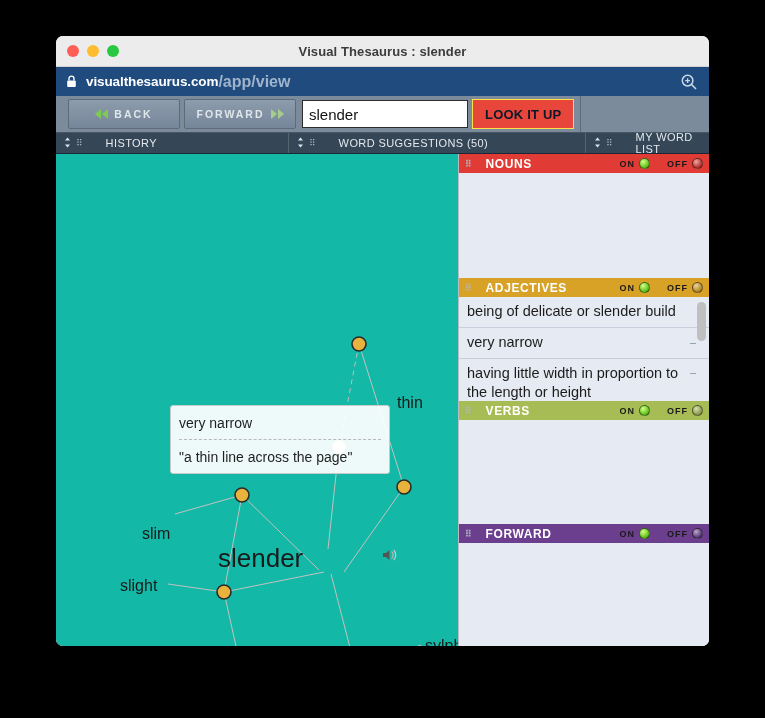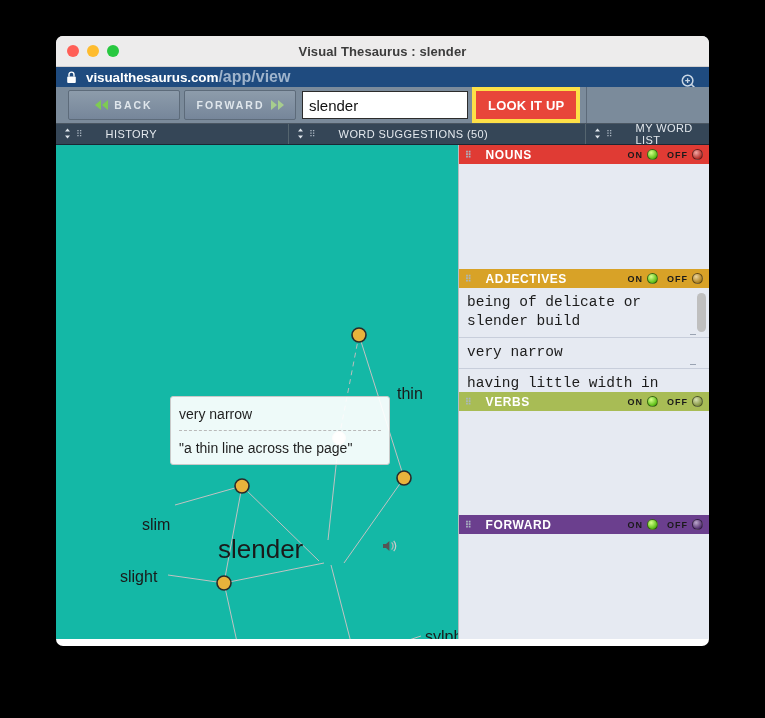--- a/index.html
+++ b/index.html
@@ -42,21 +42,21 @@
     width: 100%;
     text-align: center;
     font-size: 13px;
     font-weight: bold;
     color: #3c3c3c;
     letter-spacing: 0.1px;
   }
 
   
   #urlbar {
-    height: 20px;
+    height: 29px;
     background: #1f4b7f;
     display: flex;
     align-items: center;
     padding: 0 10px;
     position: relative;
   }
   #lock-icon { margin-right: 9px; display: flex; align-items: center; }
   #url-text { font-size: 13.5px; font-weight: bold; color: #ffffff; letter-spacing: -0.1px; }
   #url-path { color: #9fb4cc; font-weight: bold; }
   #zoom-icon { position: absolute; right: 11px; top: 6px; }
@@ -100,22 +100,22 @@
     align-items: center;
     padding: 0 6px;
     font-size: 15px;
     color: #111;
   }
   #lookup-btn {
     margin-left: 4px;
     height: 28px;
     padding: 0 12px;
     background: #e8463a;
-    border: 4px solid #fde047;
-    color: #ffffff;
+    border: 1px solid #fde047;
+    color: #0f172a;
     font-size: 13px;
     font-weight: bold;
     display: flex;
     align-items: center;
     letter-spacing: 0.2px;
   }
   #toolbar-filler { flex: 1; height: 36px; border-left: 1px solid #5d6b7a; margin-left: 6px; }
 
   
   #tabbar {
@@ -189,34 +189,33 @@
     display: flex;
     align-items: center;
     padding: 0 6px;
     color: #ffffff;
     font-size: 12px;
     font-weight: bold;
     letter-spacing: 0.6px;
     position: relative;
   }
   .sec-header .shlabel { margin-left: 14px; }
-  .toggles { position: absolute; right: 6px; display: flex; align-items: flex-start; gap: 9px; }
+  .toggles { position: absolute; right: 6px; display: flex; align-items: flex-start; gap: 17px; }
   .tg { display: flex; align-items: center; gap: 4px; font-size: 9px; font-weight: bold; letter-spacing: 1px; color: #1a1a1a; }
   .led { width: 9px; height: 9px; border-radius: 50%; border: 1px solid rgba(0,0,0,0.45); display: inline-block; }
   .led.on { background: radial-gradient(circle at 35% 30%, #d6ff8a, #63c41d 65%, #3f8a10); }
   .led.off { background: radial-gradient(circle at 35% 30%, rgba(255,255,255,0.55), rgba(0,0,0,0.2) 70%); }
   .sec-body { background: #e6eaf2; position: relative; }
   .sense-item {
     border-bottom: 1px solid #c8cedb;
     padding: 5px 8px 6px 8px;
     font-size: 14.5px;
     color: #1c1c1c;
     line-height: 1.32;
     background: #e6eaf2;
-    font-family: Liberation Mono, monospace;
   }
   .scrollbar-thumb {
     position: absolute;
     right: 3px;
     top: 5px;
     width: 9px;
     height: 39px;
     background: #bfbfbf;
     border-radius: 5px;
   }

